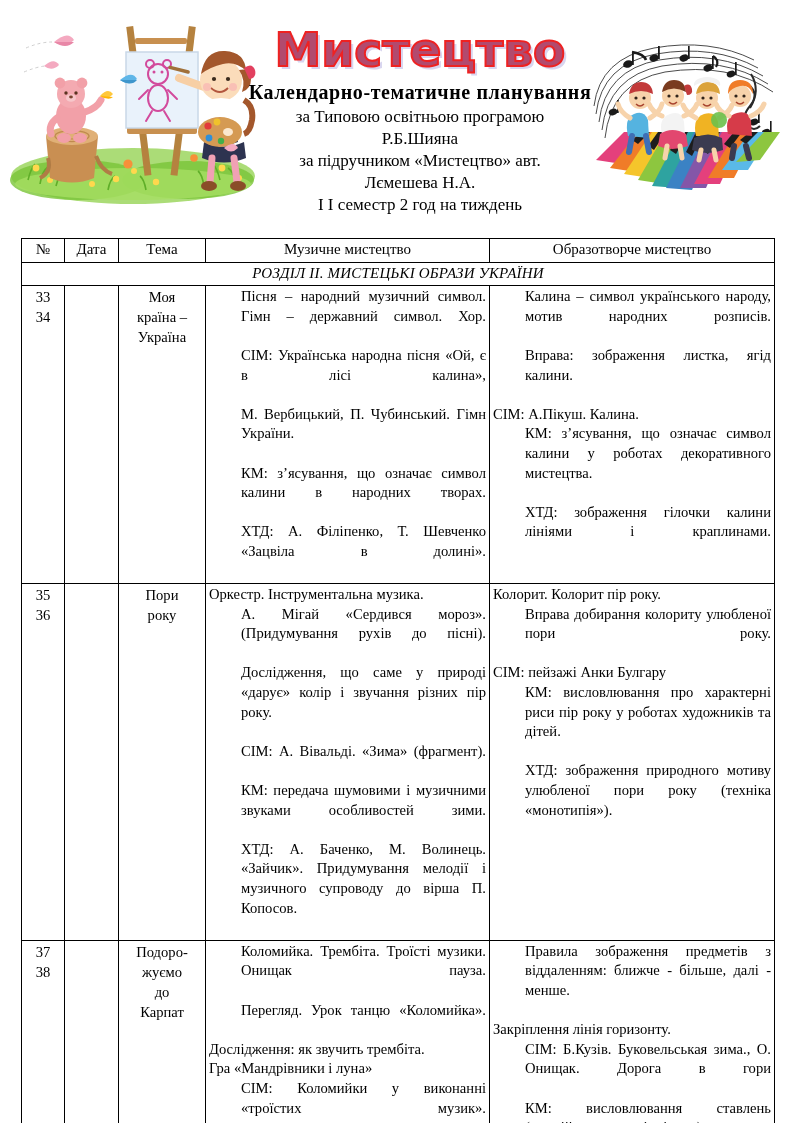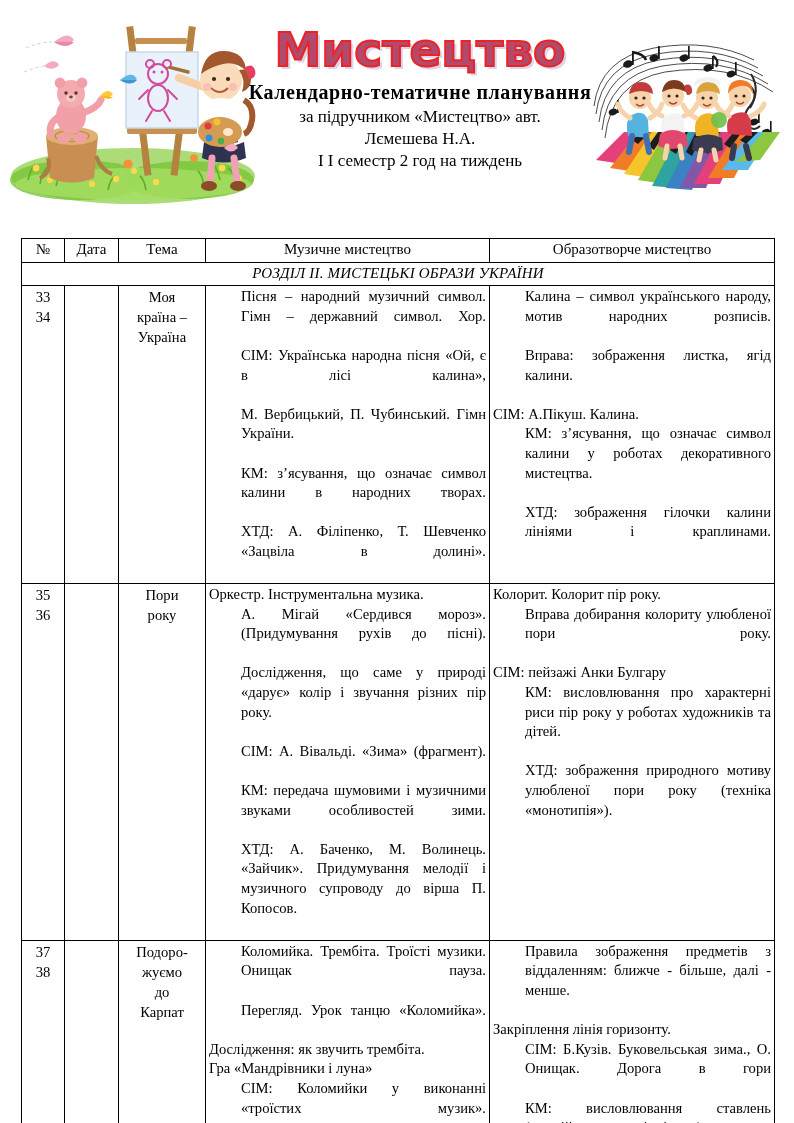--- a/index.html
+++ b/index.html
@@ -405,20 +405,22 @@
         <path d="M163 88 q10 -4 13 -12" stroke="#f7d3ab" stroke-width="5" fill="none" stroke-linecap="round"></path>
         <path d="M146 118 l-2 12" stroke="#3b3b50" stroke-width="6" stroke-linecap="round"></path>
         <path d="M158 118 l3 12" stroke="#3b3b50" stroke-width="6" stroke-linecap="round"></path>
         <circle cx="131" cy="92" r="8" fill="#6bc04b" opacity="0.9"></circle>
       </g>
     </svg>
 
     <div class="header-text">
       <div class="title-art">Мистецтво</div>
       <div class="subtitle-bold">Календарно-тематичне планування</div>
+      <div class="subtitle-line">за Типовою освітньою програмою</div>
+      <div class="subtitle-line">Р.Б.Шияна</div>
       <div class="subtitle-line">за підручником «Мистецтво» авт.</div>
       <div class="subtitle-line">Лємешева Н.А.</div>
       <div class="subtitle-line">І І семестр 2 год на тиждень</div>
     </div>
   </div>
 
   <div class="tbl-wrap">
     <table class="plan">
       <colgroup>
         <col class="c-num">

